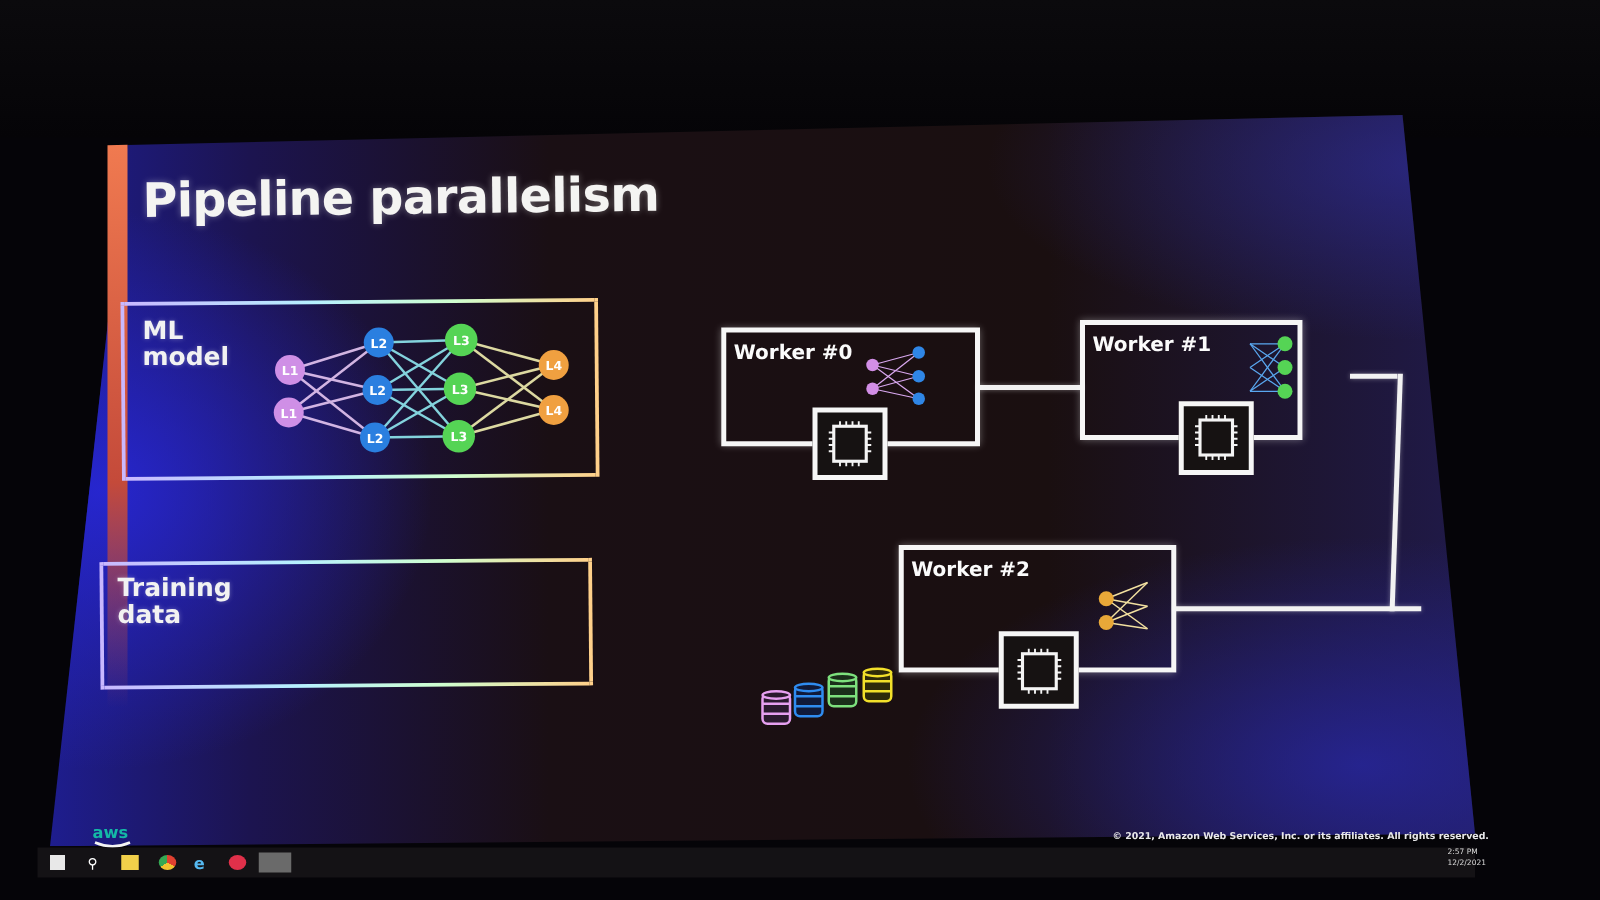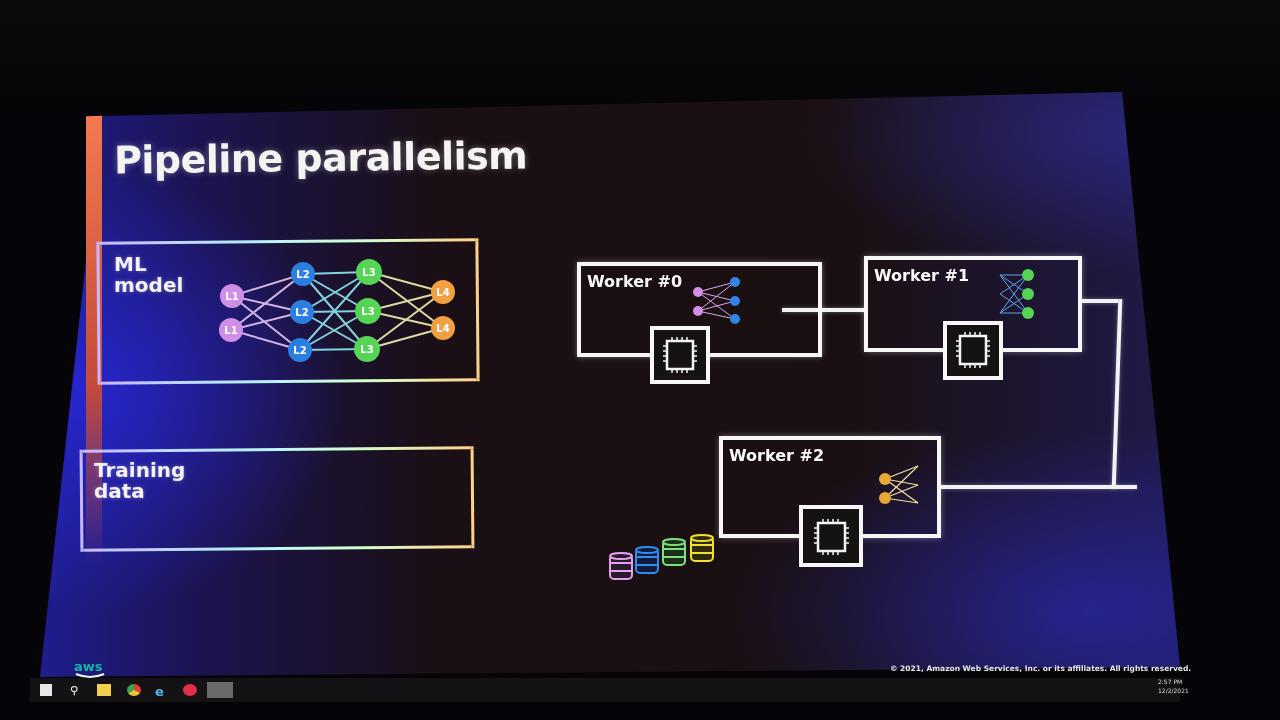--- a/index.html
+++ b/index.html
@@ -121,26 +121,26 @@
   <div class="panel-label" style="left:94px;top:460px;">
     <div>Training</div>
     <div>data</div>
   </div>
 
   <div class="link" style="left:782px;top:308px;width:84px;height:4px;"></div>
   <div class="link" style="left:1080px;top:299px;width:38px;height:4px;"></div>
   <div class="link" style="left:1115px;top:299px;width:4px;height:190px;transform:skewX(-2deg);"></div>
   <div class="link" style="left:939px;top:485px;width:198px;height:4px;"></div>
 
-  <div class="worker" style="left:577px;top:262px;width:245px;height:95px;">
+  <div class="worker" style="left:577px;top:262px;width:207px;height:95px;">
     <div class="worker-label">Worker #0</div>
   </div>
   <div class="chip" style="left:650px;top:326px;width:60px;height:58px;"></div>
 
-  <div class="worker" style="left:864px;top:256px;width:218px;height:96px;">
+  <div class="worker" style="left:864px;top:256px;width:178px;height:96px;">
     <div class="worker-label">Worker #1</div>
   </div>
   <div class="chip" style="left:943px;top:321px;width:60px;height:59px;"></div>
 
   <div class="worker" style="left:719px;top:436px;width:222px;height:102px;">
     <div class="worker-label">Worker #2</div>
   </div>
   <div class="chip" style="left:799px;top:505px;width:64px;height:62px;"></div>
 
   <svg style="left:0;top:0;" width="1280" height="720">

